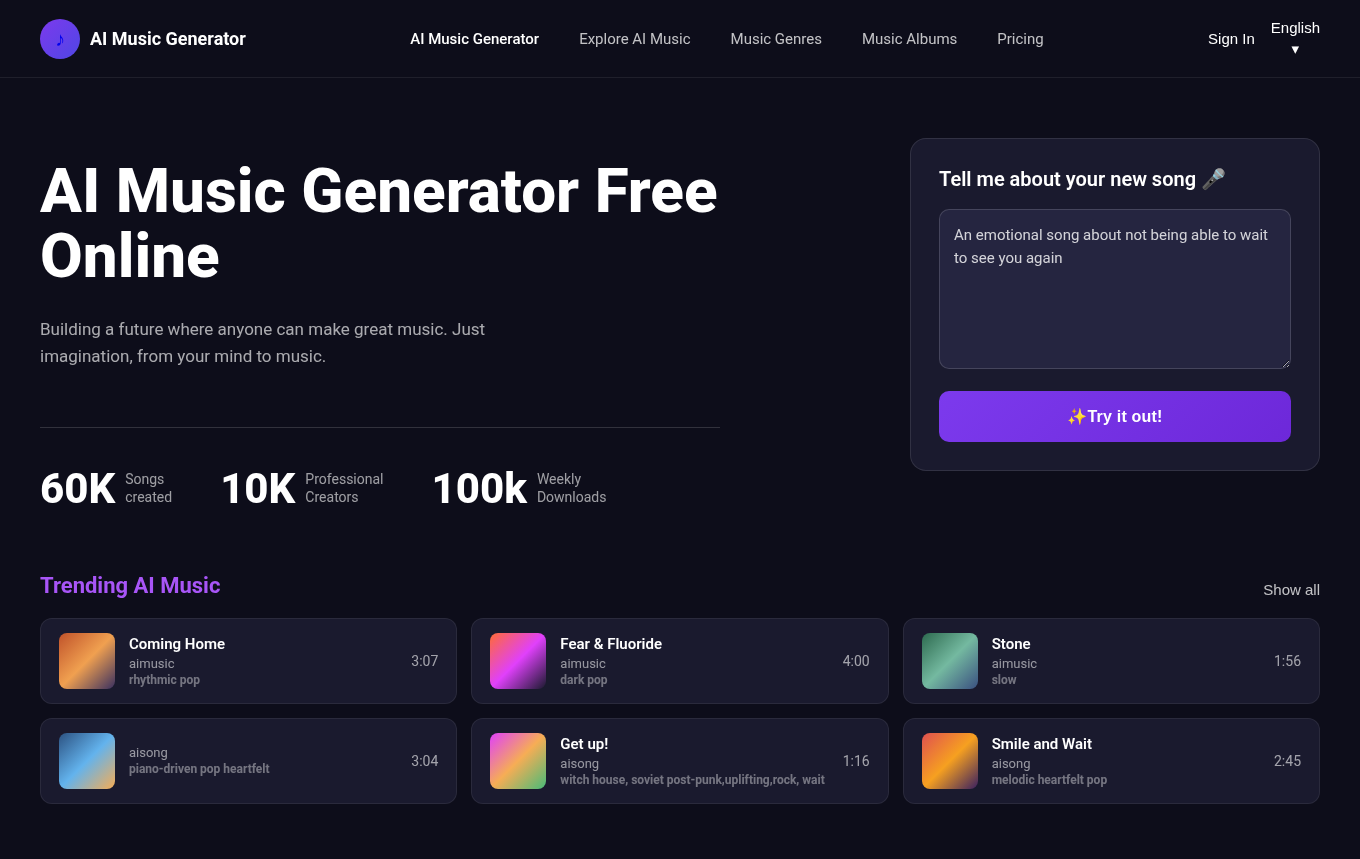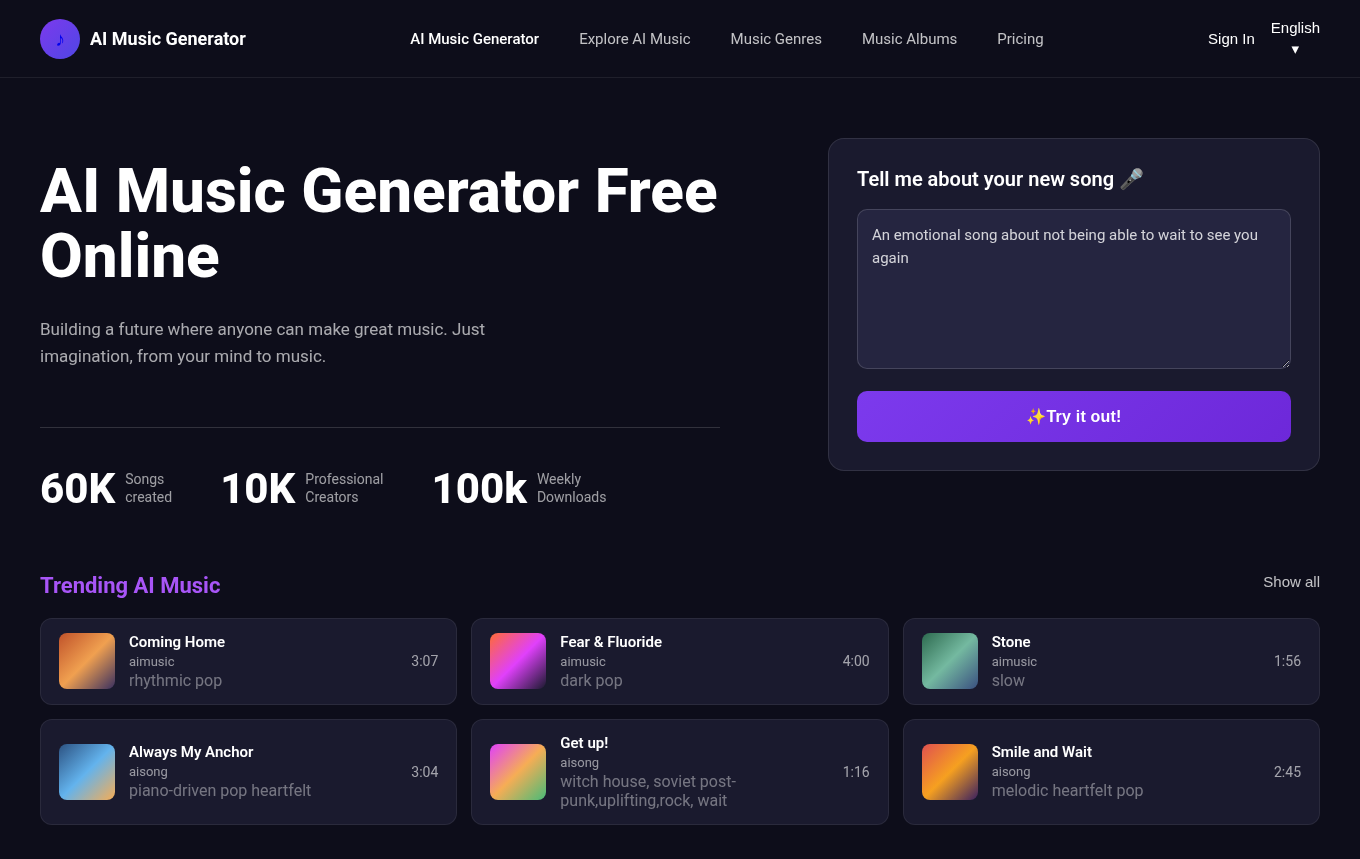--- a/index.html
+++ b/index.html
@@ -134,21 +134,21 @@
       font-weight: 800;
     }
     .stat-label {
       font-size: 14px;
       color: rgba(255,255,255,0.6);
       line-height: 1.3;
     }
 
     
     .hero-card {
-      width: 492px;
+      width: 410px;
       min-width: 380px;
       background: #1a1a2e;
       border-radius: 16px;
       padding: 28px;
       border: 1px solid rgba(255,255,255,0.1);
     }
     .card-title {
       font-size: 20px;
       font-weight: 600;
       margin-bottom: 18px;
@@ -183,21 +183,21 @@
 
     
     .trending-section {
       padding: 20px 40px 40px;
       max-width: 1360px;
       margin: 0 auto;
     }
     .trending-header {
       display: flex;
       justify-content: space-between;
-      align-items: flex-start;
+      align-items: flex-end;
       margin-bottom: 20px;
     }
     .trending-title {
       font-size: 22px;
       font-weight: 700;
       color: #a855f7;
     }
     .show-all-btn {
       font-size: 15px;
       color: rgba(255,255,255,0.75);
@@ -244,22 +244,23 @@
       font-size: 15px;
       font-weight: 600;
       margin-bottom: 3px;
     }
     .track-artist {
       font-size: 13px;
       color: rgba(255,255,255,0.55);
       margin-bottom: 2px;
     }
     .track-genre {
-      font-size: 16px;
+      font-size: 12px;
       color: rgba(255,255,255,0.4);
+      font-weight: bold;
     }
     .track-duration {
       font-size: 14px;
       color: rgba(255,255,255,0.6);
       flex-shrink: 0;
     }
   </style>
 </head>
 <body>
 
@@ -358,21 +359,20 @@
         <div class="track-name">Stone</div>
         <div class="track-artist">aimusic</div>
         <div class="track-genre">slow</div>
       </div>
       <span class="track-duration">1:56</span>
     </div>
 
     <div class="track-card">
       <div class="track-thumb thumb-anchor"></div>
       <div class="track-info">
-        <div class="track-name">Always My Anchor</div>
         <div class="track-artist">aisong</div>
         <div class="track-genre">piano-driven pop heartfelt</div>
       </div>
       <span class="track-duration">3:04</span>
     </div>
 
     <div class="track-card">
       <div class="track-thumb thumb-getup"></div>
       <div class="track-info">
         <div class="track-name">Get up!</div>

